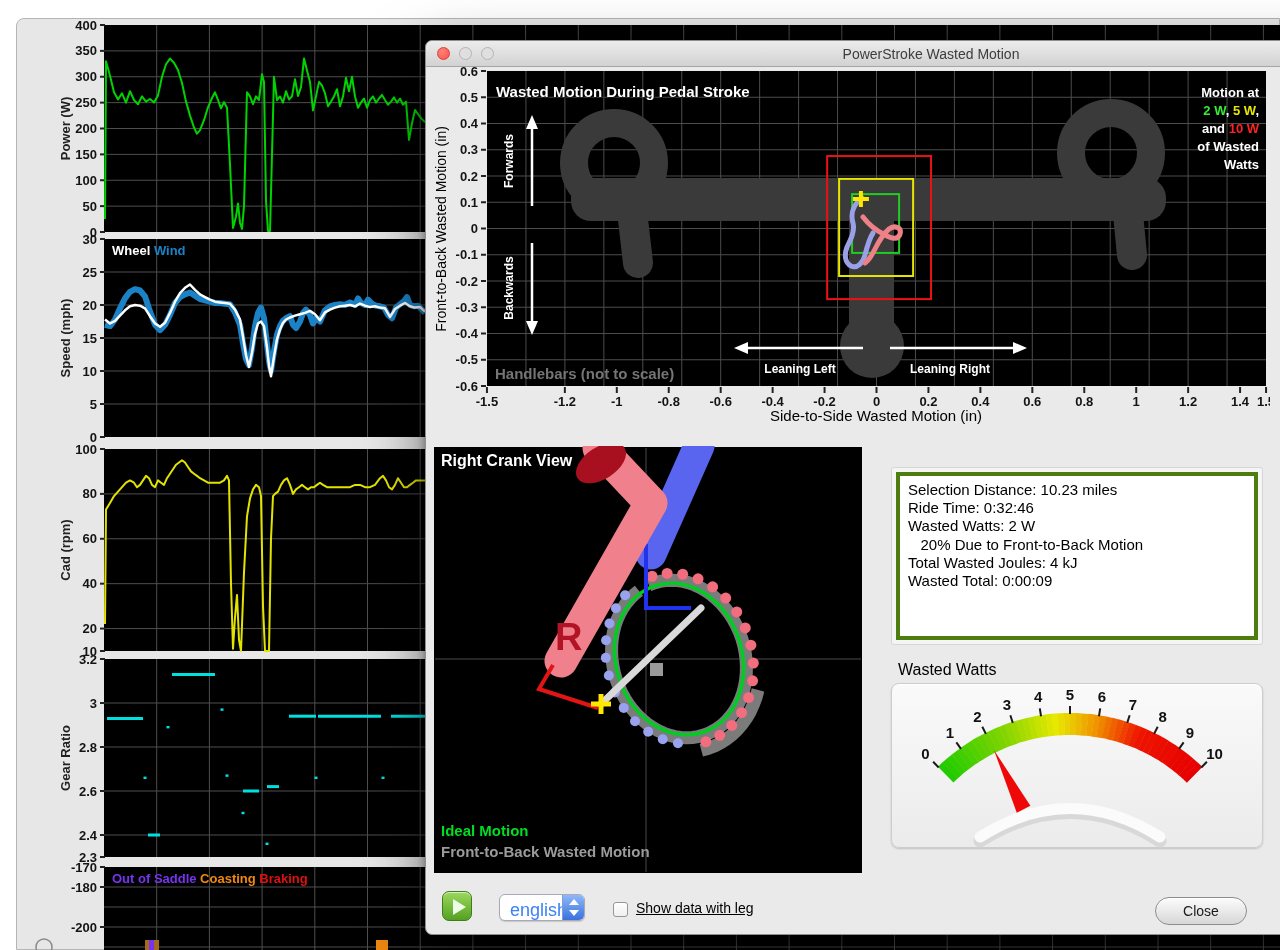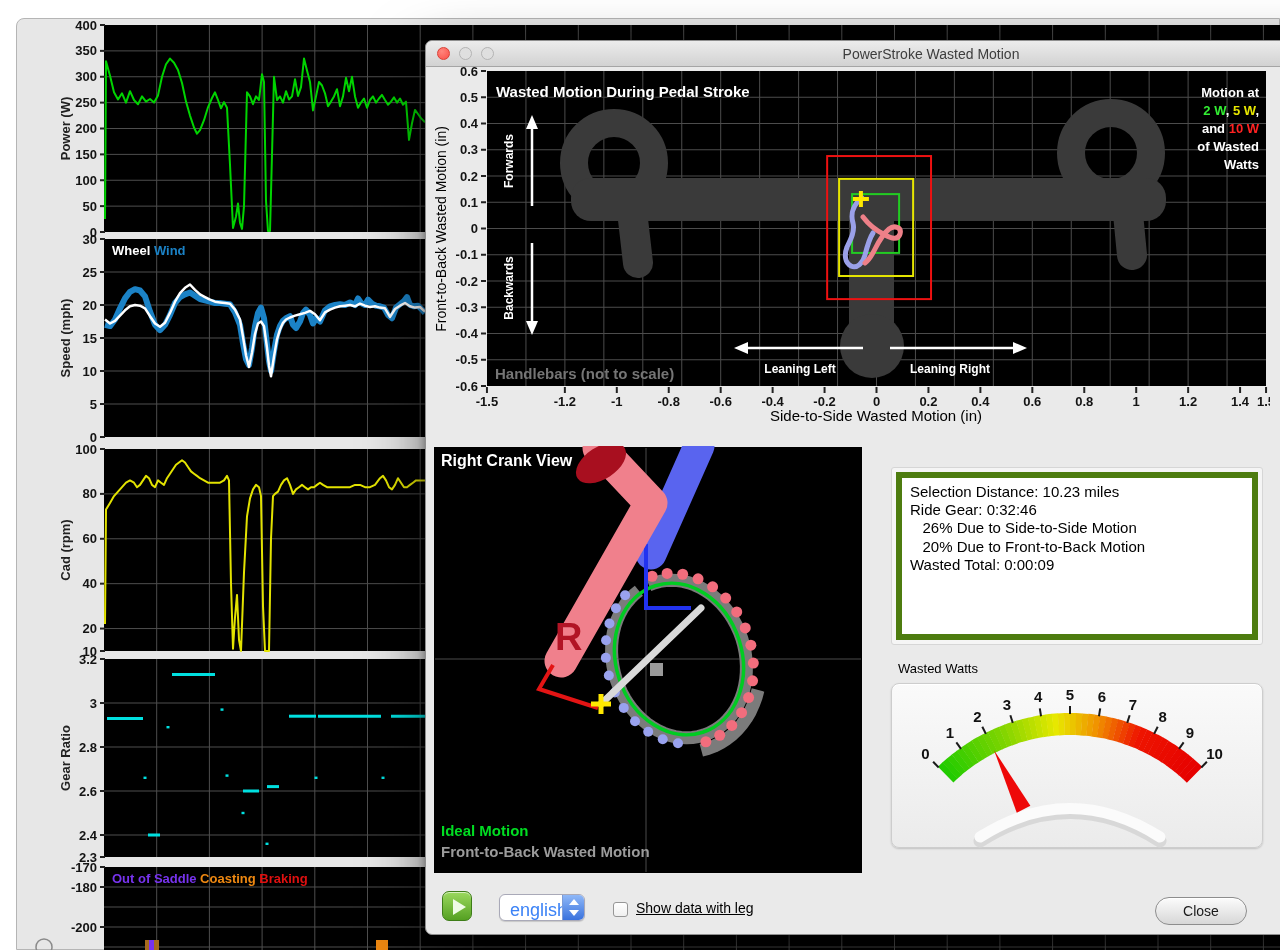--- a/index.html
+++ b/index.html
@@ -25,24 +25,24 @@
   .tl.gray2 { left:55px; background:#dfdfdf; border:1px solid #b3b3b3; }
   .win-title { position:absolute; left:0; right:0; top:5px; text-align:center;
     font-size:14px; color:#3d3d3d; }
 
   #wm-svg { position:absolute; left:0; top:26px; }
   .crank-box { position:absolute; left:7px; top:405px; width:430px; height:428px; }
   #crank-svg { position:absolute; left:0; top:0; }
 
   .stats-outer { position:absolute; left:465px; top:426px; width:372px; height:178px;
     background:#f5f5f5; border:1px solid #d6d6d6; border-radius:3px; padding:4px; }
-  .stats-inner { width:100%; height:100%; background:#fff; border:6px solid #4d7c0f;
+  .stats-inner { width:100%; height:100%; background:#fff; border:4px solid #4d7c0f;
     padding:5px 8px; font-size:15px; line-height:18.2px; color:#000; white-space:pre; overflow:hidden; }
 
-  .gauge-title { position:absolute; left:472px; top:620px; font-size:13px; color:#000; }
+  .gauge-title { position:absolute; left:472px; top:620px; font-size:16px; color:#000; }
   .gauge-panel { position:absolute; left:465px; top:642px; width:372px; height:165px;
     background:linear-gradient(#fafafa,#ebebeb); border:1px solid #cdcdcd; border-radius:8px;
     box-shadow:inset 0 1px 0 #fff, 0 1px 2px rgba(0,0,0,.18); }
   #gauge-svg { position:absolute; left:0; top:0; }
 
   .play-btn { position:absolute; left:16px; top:850px; width:30px; height:30px;
     border-radius:7px; background:linear-gradient(#9bd95e,#55a022);
     border:1px solid #3e7d18; box-shadow:inset 0 1px 0 rgba(255,255,255,.6); cursor:pointer; }
   .play-tri { position:absolute; left:10px; top:7px; width:0; height:0;
     border-left:13px solid #eefbe6; border-top:8px solid transparent; border-bottom:8px solid transparent; }
@@ -523,21 +523,21 @@
           <line x1="158" y1="258" x2="178" y2="258"></line>
           <line x1="168" y1="248" x2="168" y2="268"></line>
         </g>
         <text x="8" y="20" fill="#fff" font-size="16" font-weight="bold">Right Crank View</text>
         <text x="8" y="390" fill="#00dd22" font-size="15" font-weight="bold">Ideal Motion</text>
         <text x="8" y="411" fill="#9b9b9b" font-size="15" font-weight="bold">Front-to-Back Wasted Motion</text>
       </svg>
     </div>
 
     <div class="stats-outer">
-      <div class="stats-inner" id="stats-list"><div>Selection Distance: 10.23 miles</div><div>Ride Gear: 0:32:46</div><div>   26% Due to Side-to-Side Motion</div><div>   20% Due to Front-to-Back Motion</div><div>Wasted Total: 0:00:09</div></div>
+      <div class="stats-inner" id="stats-list"><div>Selection Distance: 10.23 miles</div><div>Ride Time: 0:32:46</div><div>Wasted Watts: 2 W</div><div>   20% Due to Front-to-Back Motion</div><div>Total Wasted Joules: 4 kJ</div><div>Wasted Total: 0:00:09</div></div>
     </div>
 
     <div class="gauge-title">Wasted Watts</div>
     <div class="gauge-panel">
       <svg id="gauge-svg" width="372" height="165">
         <g id="gauge-arc">
             <path d="M 53.7 90.6 A 178 178 0 0 1 58.1 86.4" fill="none" stroke="rgb(34,203,0)" stroke-width="22"></path>
             <path d="M 57.8 86.7 A 178 178 0 0 1 62.4 82.6" fill="none" stroke="rgb(42,204,0)" stroke-width="22"></path>
             <path d="M 62.1 82.9 A 178 178 0 0 1 66.8 79.0" fill="none" stroke="rgb(50,205,0)" stroke-width="22"></path>
             <path d="M 66.6 79.2 A 178 178 0 0 1 71.4 75.5" fill="none" stroke="rgb(58,206,0)" stroke-width="22"></path>

